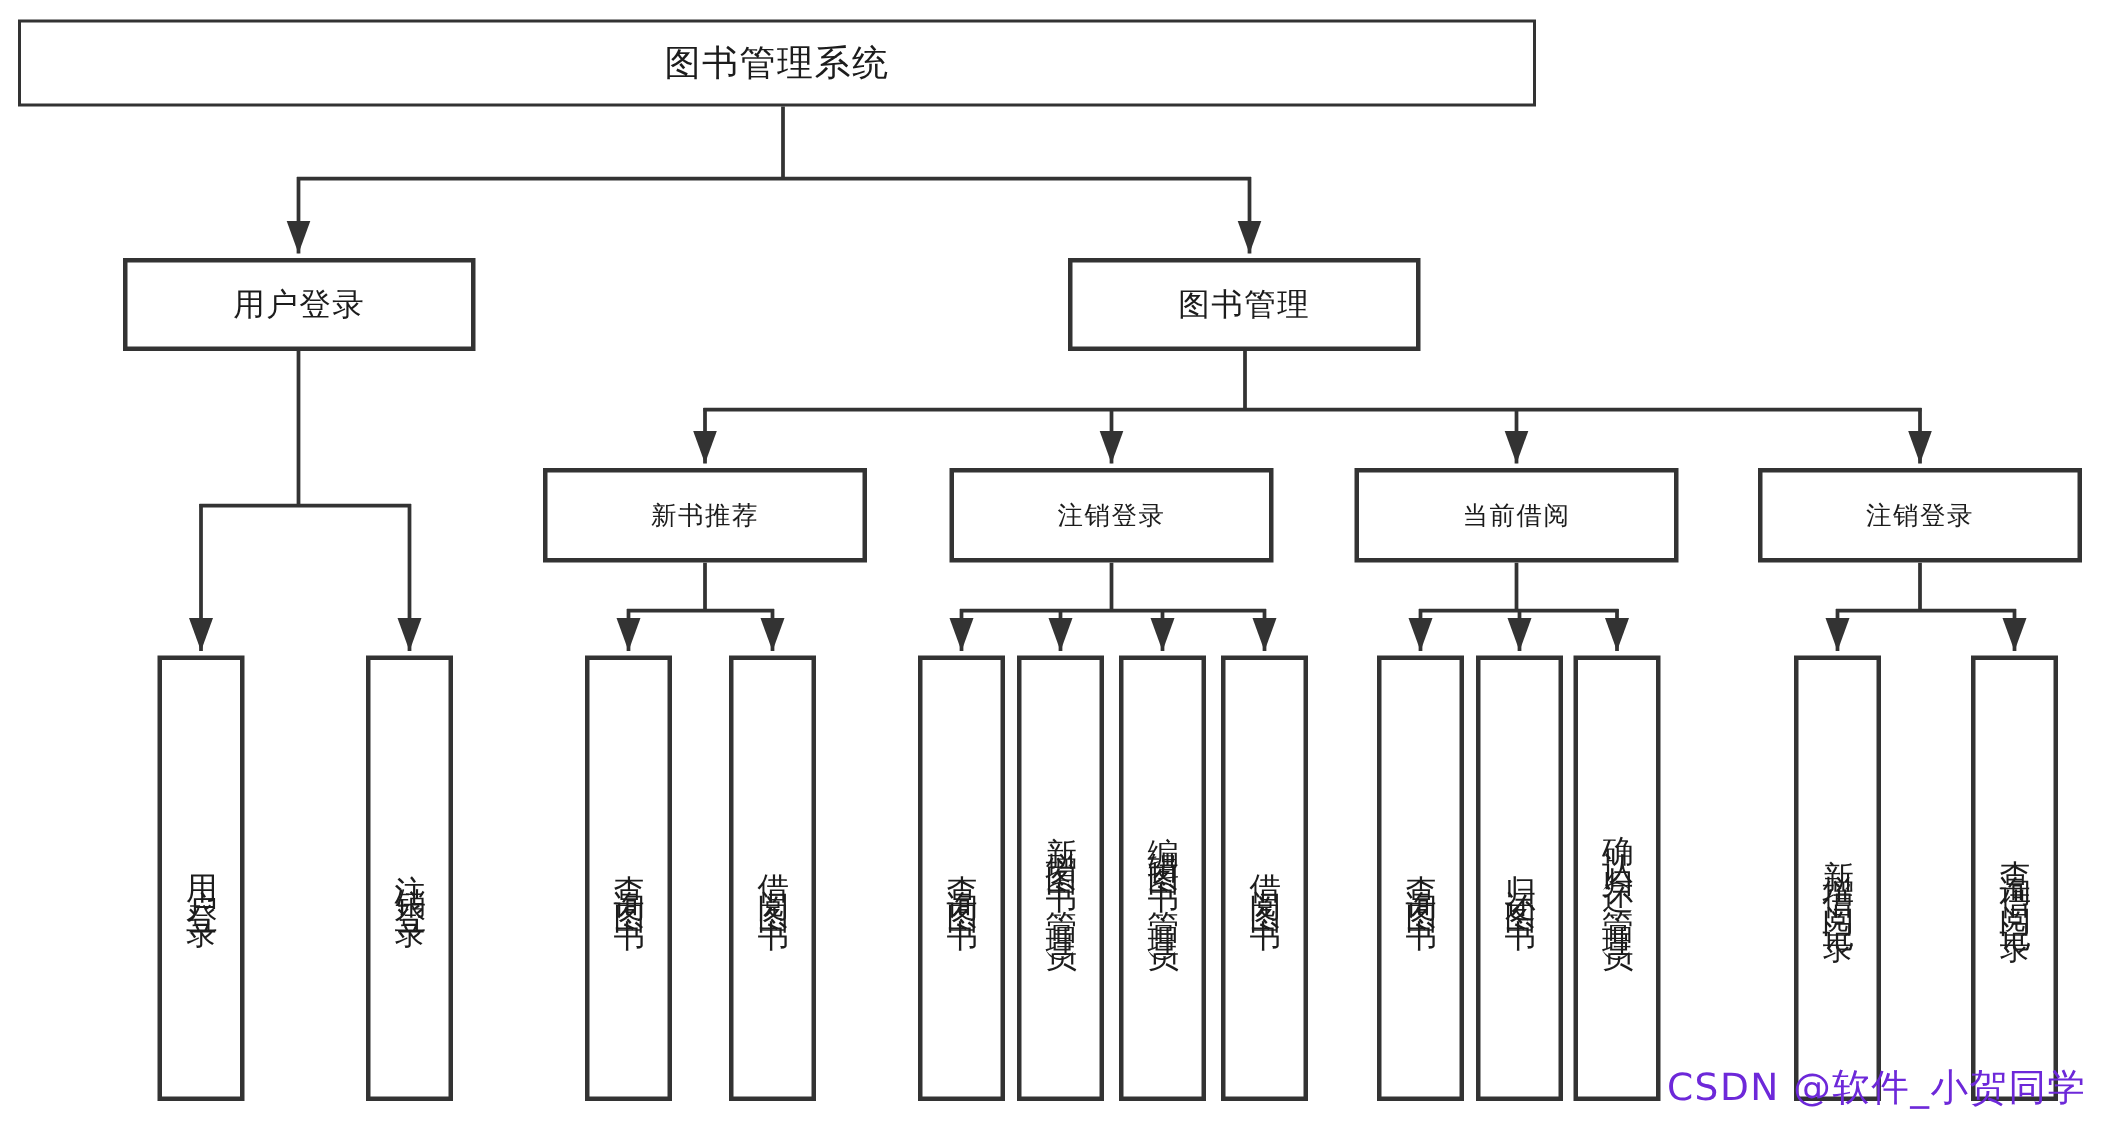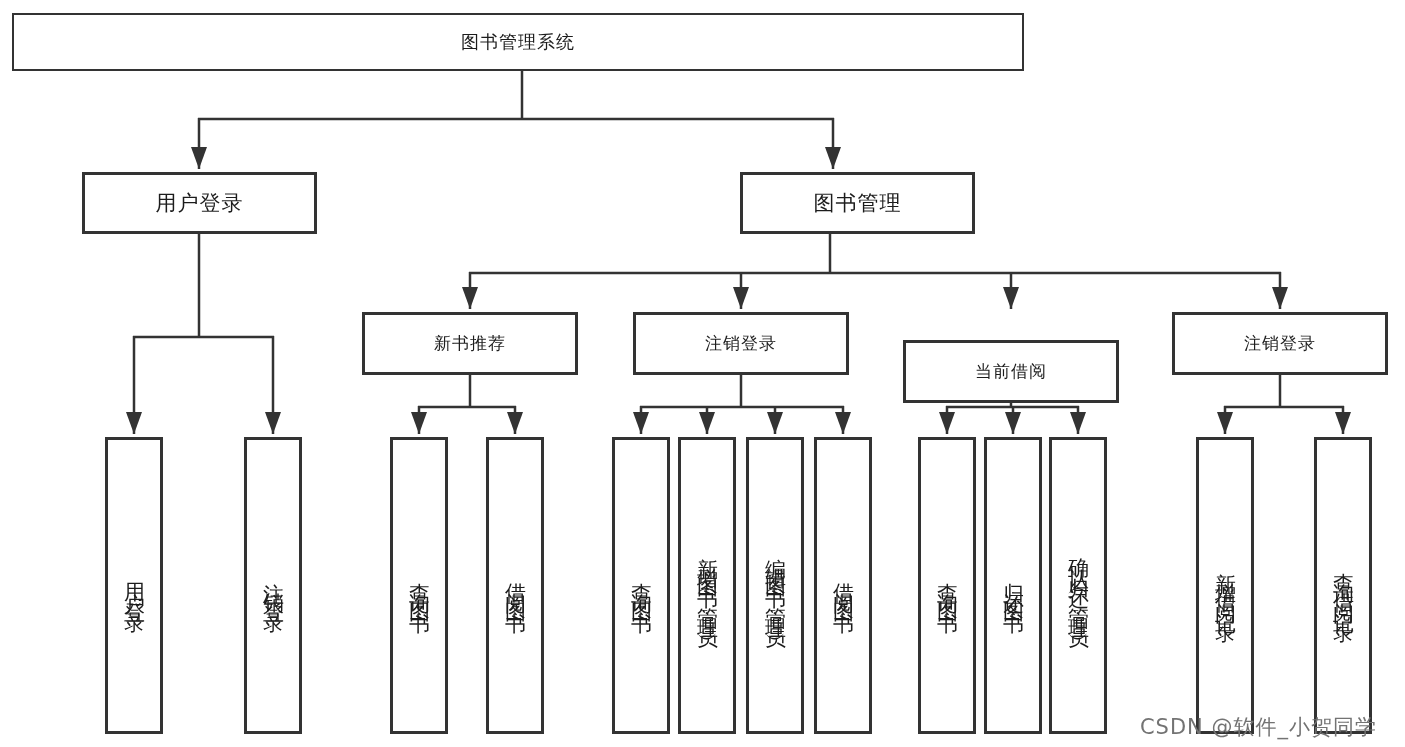--- a/index.html
+++ b/index.html
@@ -7,31 +7,31 @@
     width:1405px;height:747px;position:relative;background:#ffffff;
     font-family:"DejaVu Sans","Liberation Sans",sans-serif;
     overflow:hidden;color:#1c1c1c;
   }
   svg.connectors{position:absolute;left:0;top:0;z-index:1;}
   .box{
     position:absolute;background:#ffffff;border:3px solid #333333;
     box-sizing:border-box;display:flex;align-items:center;justify-content:center;
     z-index:2;text-align:center;
   }
-  .root-box{left:12px;top:13px;width:1012px;height:58px;border-width:2px;font-size:18px;letter-spacing:1px;}
+  .root-box{left:12px;top:13px;width:1012px;height:58px;border-width:2px;font-size:24px;letter-spacing:1px;}
   .l2-box{top:172px;width:235px;height:62px;font-size:21px;letter-spacing:1px;}
   .l3-box{top:312px;width:216px;height:63px;font-size:17px;letter-spacing:1px;}
   .leaf{top:437px;width:58px;height:297px;border-width:3px;}
   .leaf .vtext{
     writing-mode:vertical-rl;text-orientation:mixed;
     font-size:21px;letter-spacing:10px;line-height:1;
   }
   .watermark{
-    position:absolute;right:28px;bottom:6px;z-index:6;
-    font-size:21px;color:#737373;letter-spacing:1px;white-space:nowrap;
+    position:absolute;right:14px;bottom:6px;z-index:6;
+    font-size:25px;color:#6d28d9;letter-spacing:1px;white-space:nowrap;
   }
 </style>
 </head>
 <body>
 
 <svg class="connectors" width="1405" height="747" viewBox="0 0 1405 747">
   <defs>
     <marker id="arr" markerUnits="userSpaceOnUse" markerWidth="26" markerHeight="18" refX="22" refY="8" orient="auto">
       <path d="M0,0 L22,8 L0,16 Z" fill="#333333"></path>
     </marker>
@@ -80,31 +80,31 @@
   </g>
 </svg>
 
 <div class="box root-box">
   <span>图书管理系统</span>
 </div>
 
 <div class="box l2-box" style="left:82px;">
   <span>用户登录</span>
 </div>
-<div class="box l2-box" style="left:712px;margin-left:28px;">
+<div class="box l2-box" style="left:712px;">
   <span>图书管理</span>
 </div>
 
 <div class="box l3-box" style="left:362px;">
   <span>新书推荐</span>
 </div>
 <div class="box l3-box" style="left:633px;">
   <span>注销登录</span>
 </div>
-<div class="box l3-box" style="left:903px;margin-top:28px;">
+<div class="box l3-box" style="left:903px;">
   <span>当前借阅</span>
 </div>
 <div class="box l3-box" style="left:1172px;">
   <span>注销登录</span>
 </div>
 
 <div class="box leaf" style="left:105px;">
   <span class="vtext">用户登录</span>
 </div>
 <div class="box leaf" style="left:244px;">

